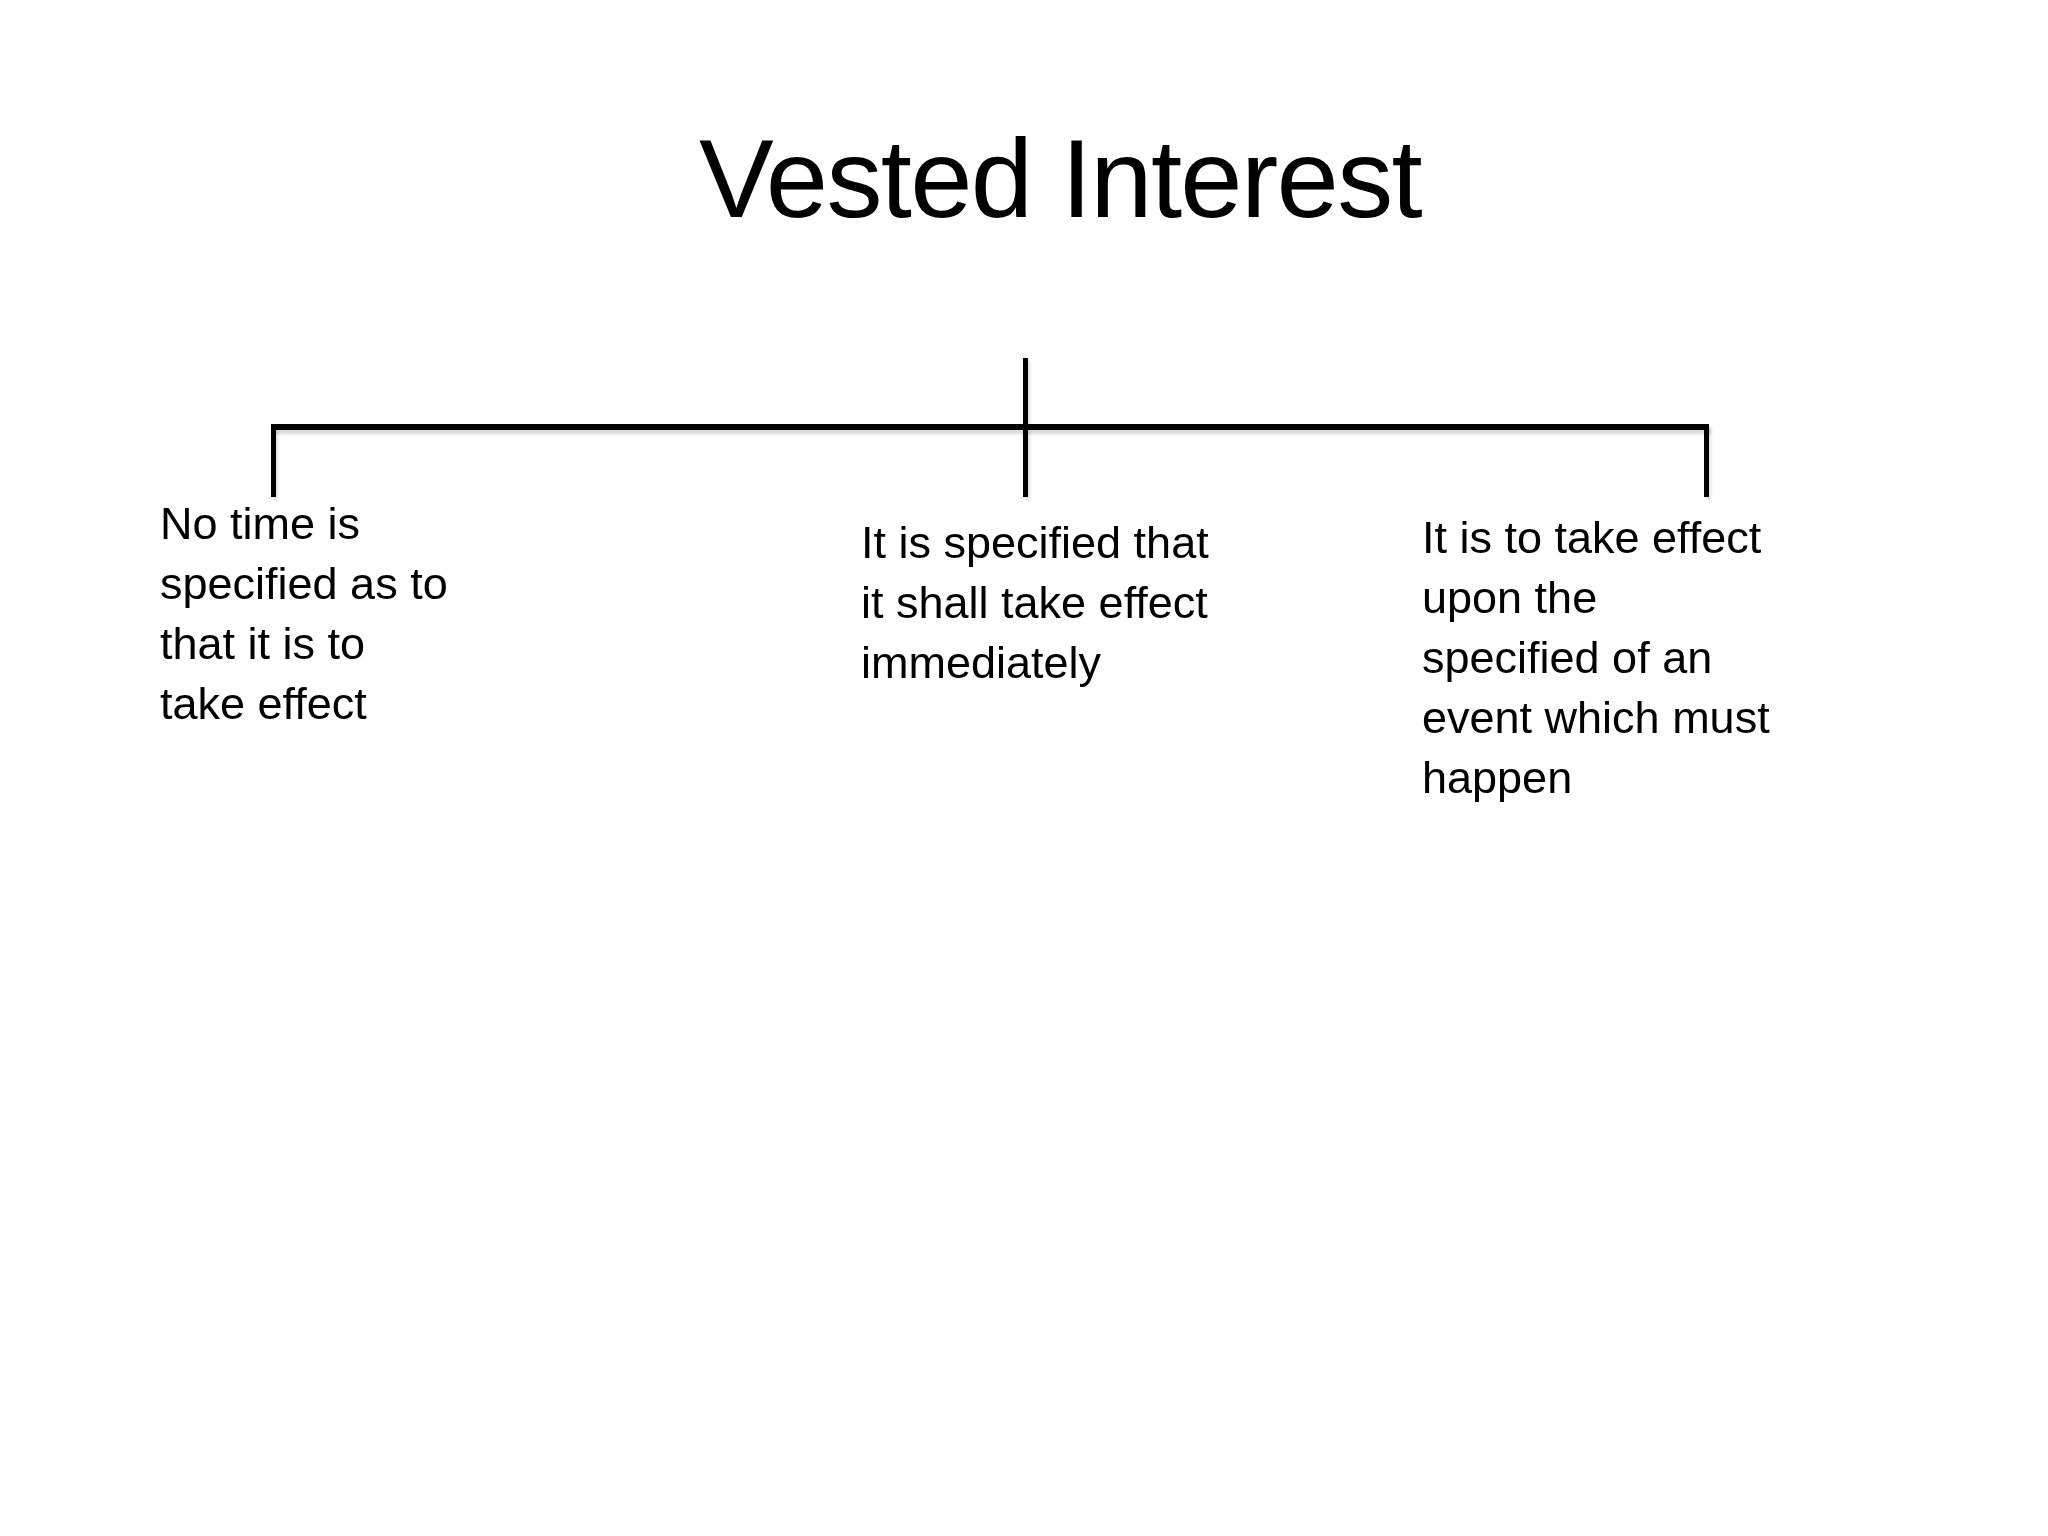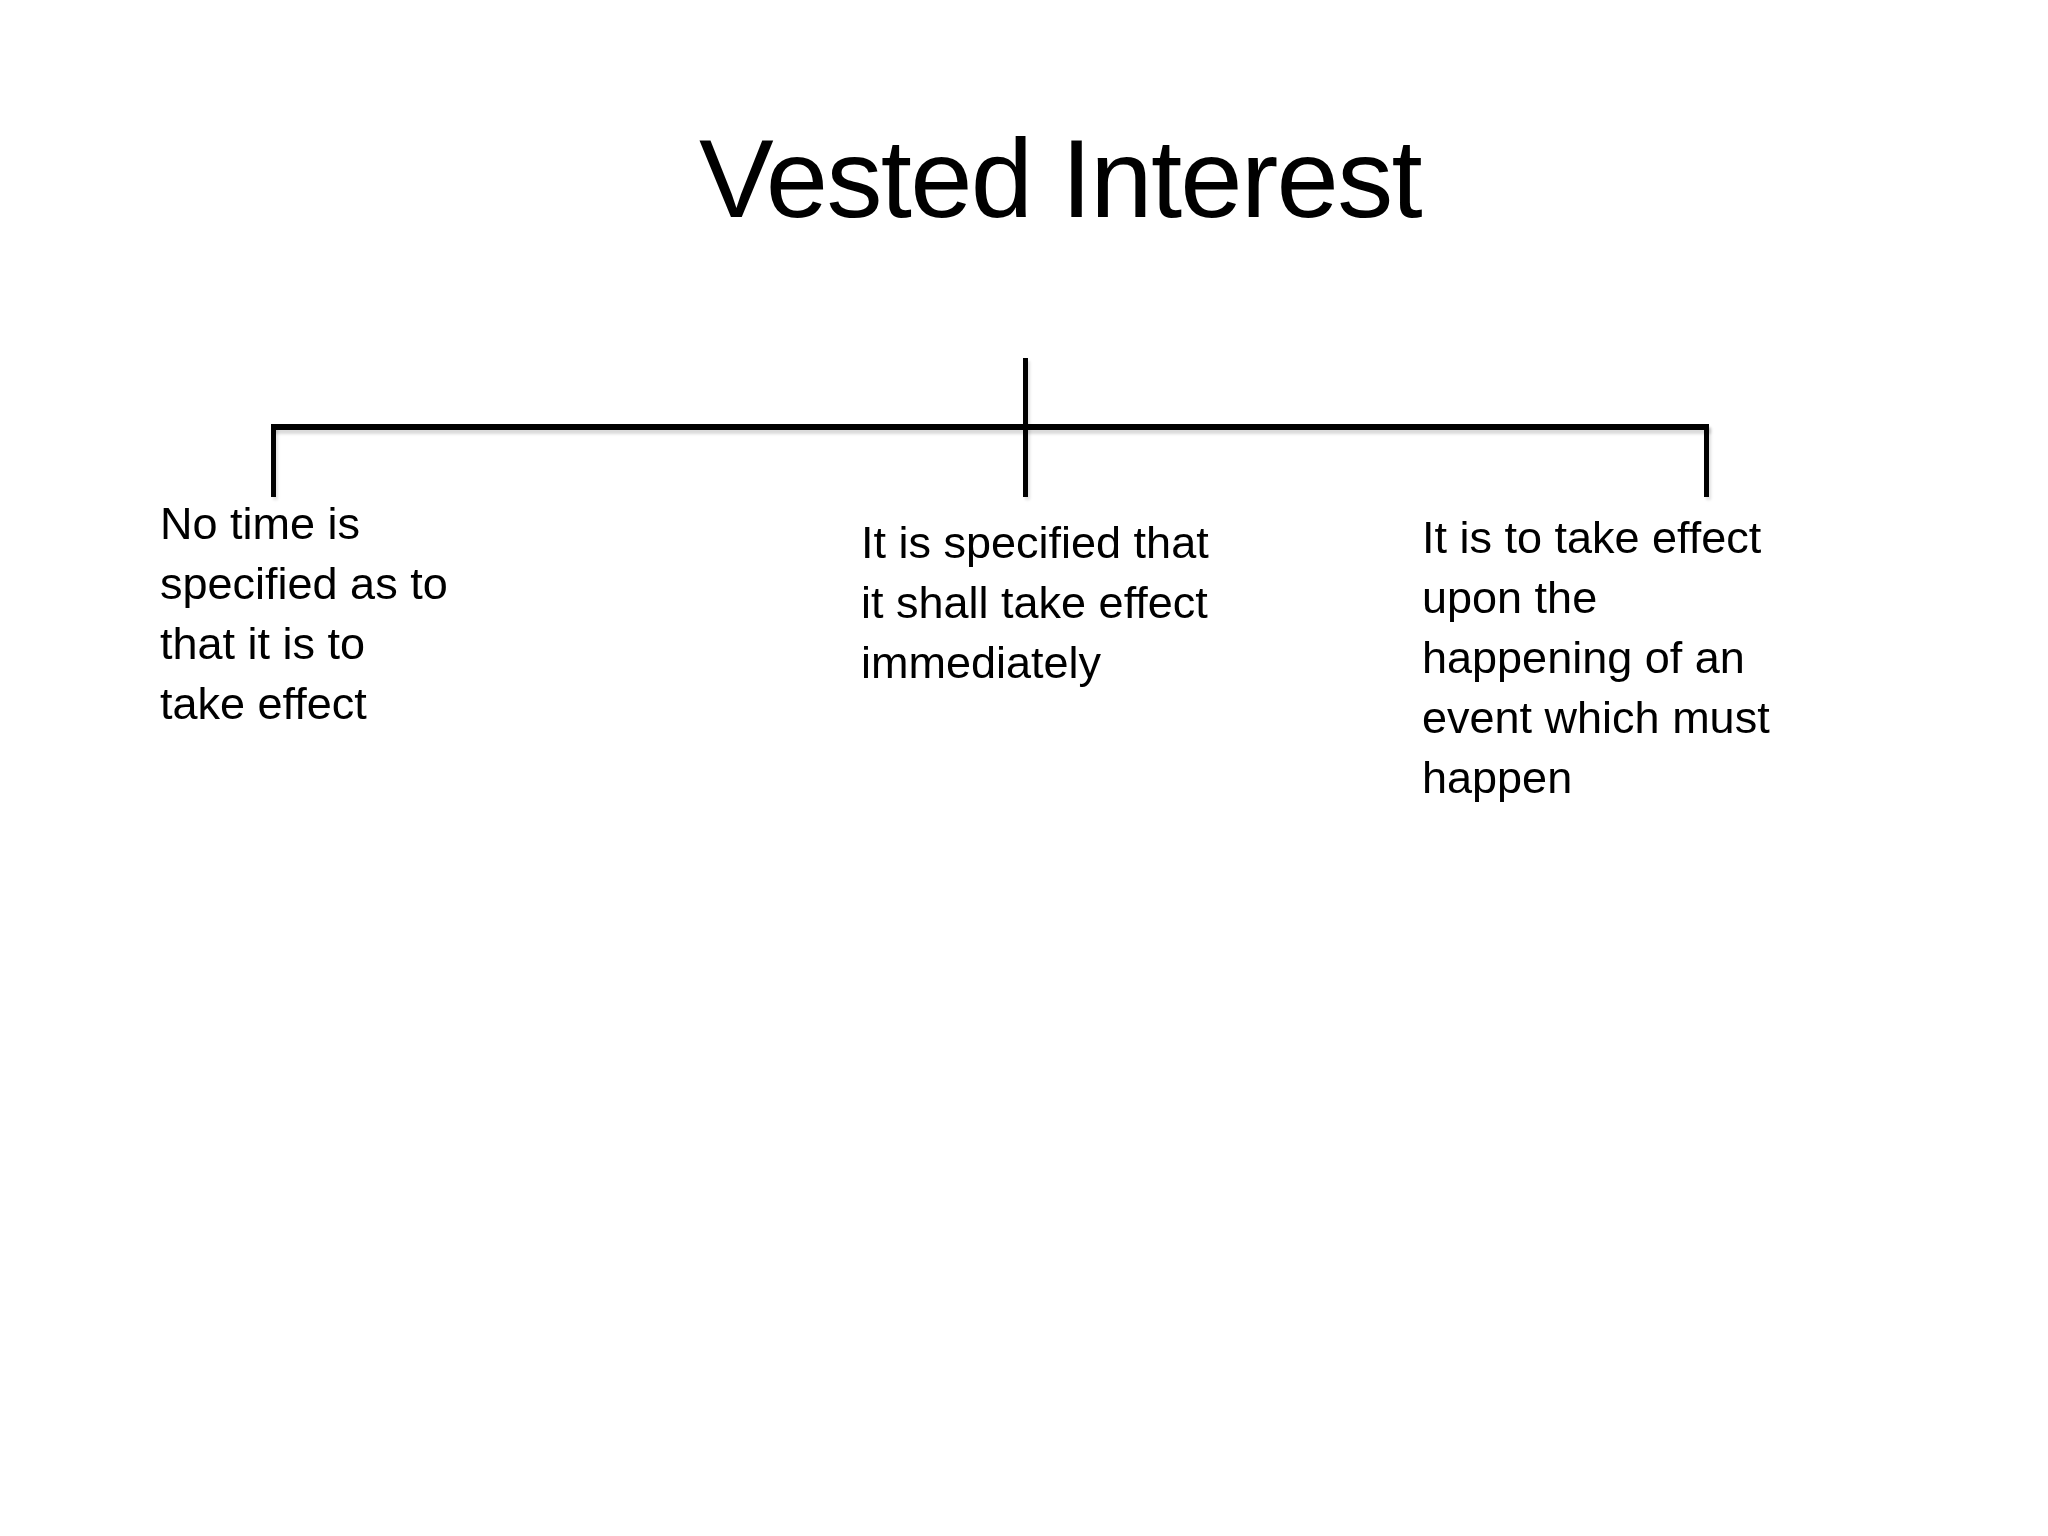--- a/index.html
+++ b/index.html
@@ -76,17 +76,17 @@
 specified as to
 that it is to
 take effect</div>
 
   <div class="branch-label" id="branch-label-2">It is specified that
 it shall take effect
 immediately</div>
 
   <div class="branch-label" id="branch-label-3">It is to take effect
 upon the
-happening of an
+specified of an
 event which must
 happen</div>
 
 </div>
 
 </body></html>

